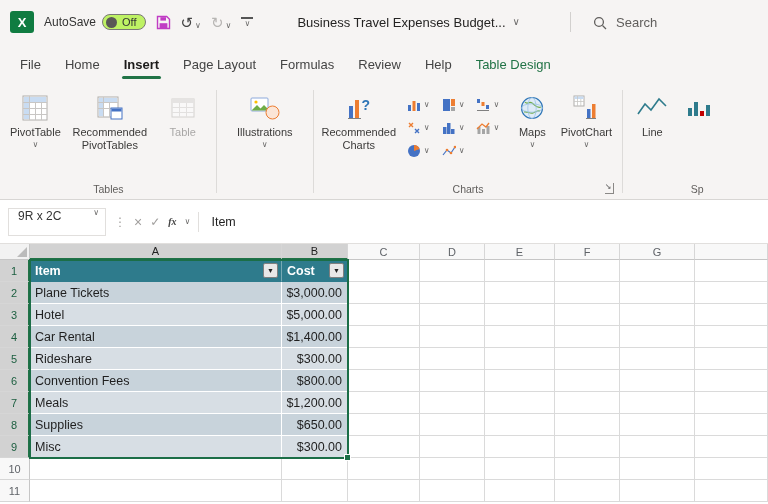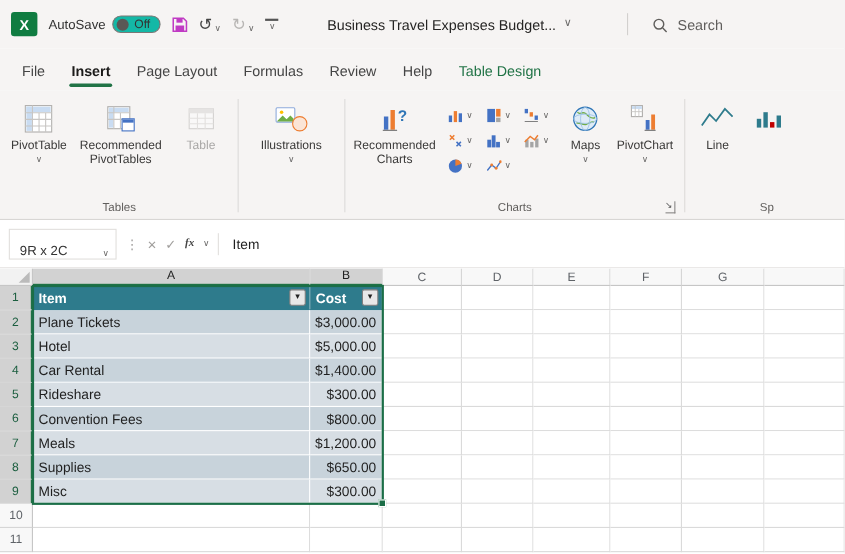--- a/index.html
+++ b/index.html
@@ -7,21 +7,21 @@
   .app {
     width:768px; height:504px; overflow:hidden; position:relative;
     background:#fff; font-family:"Liberation Sans", sans-serif; color:#333;
   }
   
   .titlebar { height:44px; background:#F6F4F3; display:flex; align-items:center; padding:0 12px 0 10px; gap:10px; }
   .logo { width:24px; height:22px; background:#107C41; color:#fff; font-weight:bold; font-size:13px;
           display:flex; align-items:center; justify-content:center; border-radius:3px; flex:0 0 auto; }
   .autosave { display:flex; align-items:center; gap:6px; font-size:12px; color:#333; }
   .pill { display:flex; align-items:center; gap:5px; border:1px solid #7a7876; border-radius:10px;
-          padding:1px 8px 1px 3px; font-size:11px; background:#14b8a6; color:#333; }
+          padding:1px 8px 1px 3px; font-size:11px; background:#bef264; color:#333; }
   .knob { width:11px; height:11px; border-radius:50%; background:#5a5856; }
   .tb-btn { display:flex; align-items:center; }
   .tb-group { display:flex; align-items:flex-end; gap:2px; color:#444; }
   .tb-glyph { font-size:15px; line-height:1; }
   .tb-group.disabled { color:#B8B6B4; }
   .chev { font-size:8px; color:#6b6a69; line-height:1; }
   .chev.big { font-size:10px; }
   .qat { display:flex; flex-direction:column; align-items:center; border-top:2px solid #555; padding-top:1px; width:12px; }
   .doc-title { margin-left:34px; display:flex; align-items:center; gap:7px; font-size:13px; color:#252423; white-space:nowrap; }
   .tb-sep { width:1px; height:20px; background:#D2D0CE; margin-left:auto; }
@@ -47,21 +47,21 @@
   .rbtn .icon { height:30px; display:flex; align-items:center; justify-content:center; }
   .rbtn .lbl { font-size:11px; color:#3b3a39; text-align:center; line-height:1.2;
                display:flex; flex-direction:column; align-items:center; gap:2px; }
   .rbtn.wide { width:90px; } .rbtn.wide .lbl { width:82px; }
   .rbtn.disabled { opacity:.42; }
   .gallery { display:grid; grid-template-columns:repeat(3,auto); gap:9px 12px; padding:10px 10px 0 8px; align-content:start; }
   .gitem { display:flex; align-items:center; gap:3px; }
   
   .formulabar { height:44px; background:#fff; border-bottom:1px solid #E1DFDD; display:flex; align-items:center;
                 padding:0 0 0 8px; gap:8px; }
-  .namebox { width:98px; height:28px; border:1px solid #E1DFDD; background:#fff; display:flex; align-items:flex-end;
+  .namebox { width:98px; height:28px; border:1px solid #E1DFDD; background:#fff; display:flex; align-items:flex-start;
              justify-content:space-between; font-size:12px; color:#333; padding:0 6px 0 9px; }
   .fb-dots { color:#A19F9D; font-size:12px; }
   .fb-x { color:#A19F9D; font-size:14px; }
   .fb-check { color:#A19F9D; font-size:12px; }
   .fb-fx { font-family:"Liberation Serif", serif; font-style:italic; font-weight:bold; font-size:10px; color:#444; }
   .fb-sep { width:1px; height:20px; background:#E1DFDD; }
   .fb-content { font-size:12.5px; color:#1f1f1f; padding-left:4px; }
   
   .gridwrap { position:relative; height:260px; background:#fff; overflow:hidden; }
   .sheet { display:grid; grid-template-columns:30px 252px 66px 72px 65px 70px 65px 75px 1fr;
@@ -133,20 +133,21 @@
       <svg width="14" height="14" viewBox="0 0 14 14">
         <circle cx="6" cy="6" r="4.4" fill="none" stroke="#605E5C" stroke-width="1.3"></circle>
         <path d="M9.5 9.5L13 13" stroke="#605E5C" stroke-width="1.3"></path>
       </svg>
       <span>Search</span>
     </div>
   </div>
 
   <div class="tabbar">
       <div class="tab">File</div>
+      <div class="tab">Home</div>
       <div class="tab active">Insert</div>
       <div class="tab">Page Layout</div>
       <div class="tab">Formulas</div>
       <div class="tab">Review</div>
       <div class="tab">Help</div>
       <div class="tab contextual">Table Design</div>
     </div>
 
   <div class="ribbon">
 

